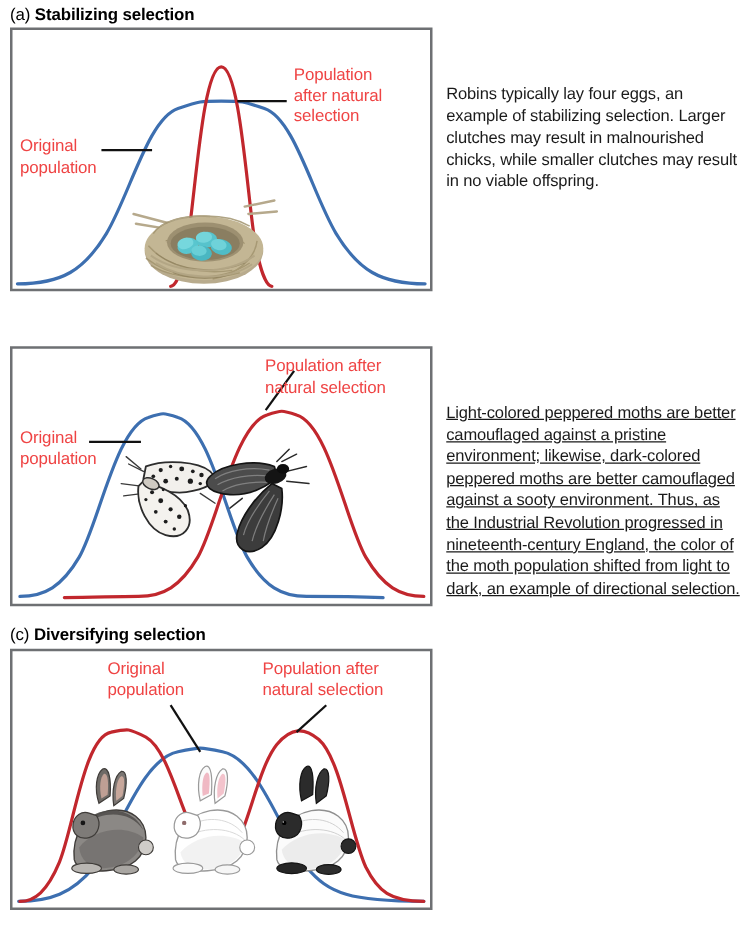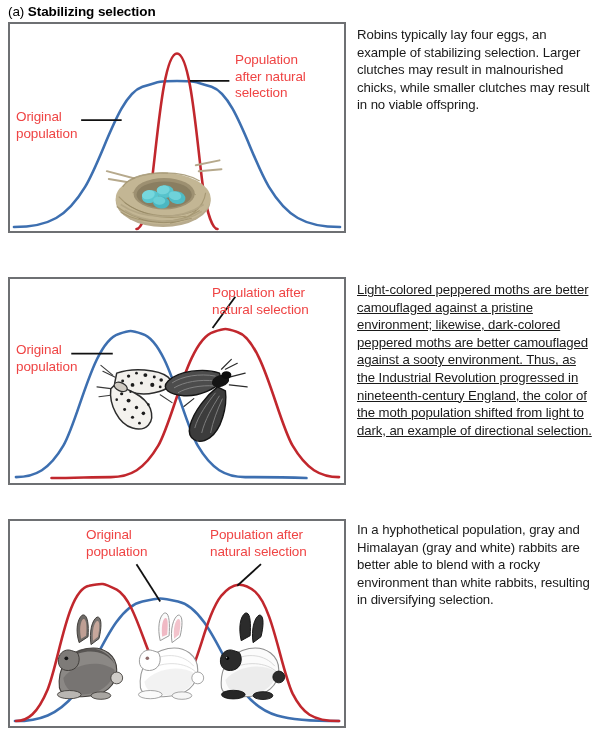--- a/index.html
+++ b/index.html
@@ -72,20 +72,21 @@
   
   .caption {
     position: absolute;
     left: 357px;
     width: 240px;
     font-size: 13.2px;
     line-height: 17.6px;
     color: #1a1a1a;
     letter-spacing: -0.1px;
     text-align: left;
+    margin-top: 40px;
   }
 </style>
 </head>
 <body>
 
 <div class="figure">
 
   <div class="panel" style="top:4px;left:8px;">
     <div class="panel-heading"><span class="tag">(a)</span> <span class="name">Stabilizing selection</span></div>
   </div>
@@ -237,20 +238,23 @@
     </svg>
 
     <div class="plot-label" style="left:6px;top:63px;text-align:left;">Original
 population</div>
     <div class="plot-label" style="left:202px;top:6px;text-align:left;">Population after
 natural selection</div>
   </div>
 
   <div class="caption" style="top:281px;text-decoration:underline;">Light-colored peppered moths are better camouflaged against a pristine environment; likewise, dark-colored peppered moths are better camouflaged against a sooty environment. Thus, as the Industrial Revolution progressed in nineteenth-century England, the color of the moth population shifted from light to dark, an example of directional selection.</div>
 
+  <div class="panel" style="top:500px;left:8px;">
+    <div class="panel-heading"><span class="tag">(c)</span> <span class="name">Diversifying selection</span></div>
+  </div>
 
   <div class="plot-frame" style="top:519px;left:8px;width:338px;height:209px;">
     <svg class="plot-svg" viewBox="0 0 338 209" preserveAspectRatio="none">
 
       <path fill="none" stroke="#3d6fb0" stroke-width="2.6" stroke-linecap="round" d="M 5 204 C 30 204, 48 198, 66 176 C 86 150, 104 88, 134 82 C 152 78, 152 78, 170 82 C 200 88, 218 150, 238 176 C 256 198, 274 204, 333 204"></path>
 
       <path fill="none" stroke="#c1272d" stroke-width="2.6" stroke-linecap="round" d="M 6 204 C 18 204, 28 196, 38 172 C 50 142, 58 70, 80 66 C 94 63, 94 63, 108 70 C 126 80, 136 130, 148 150 C 158 166, 168 168, 178 160 C 190 150, 198 96, 214 76 C 226 62, 236 62, 248 72 C 266 88, 274 150, 286 176 C 296 196, 306 204, 333 204"></path>
 
       <line x1="152" y1="82" x2="128" y2="44" stroke="#111111" stroke-width="1.8"></line>
       <line x1="230" y1="66" x2="254" y2="44" stroke="#111111" stroke-width="1.8"></line>
@@ -326,15 +330,14 @@
         <circle cx="272" cy="159" r="6" fill="#2b2b2b" stroke="#141414" stroke-width="0.9"></circle>
       </g>
     </svg>
 
     <div class="plot-label" style="left:76px;top:6px;text-align:left;">Original
 population</div>
     <div class="plot-label" style="left:200px;top:6px;text-align:left;">Population after
 natural selection</div>
   </div>
 
-  <div class="caption" style="top:521px;">In a hyphothetical population, gray and Himalayan (gray and white) rabbits are better able to blend with a rocky environment than white rabbits, resulting in diversifying selection.</div>
 
 </div>
 
 </body></html>

